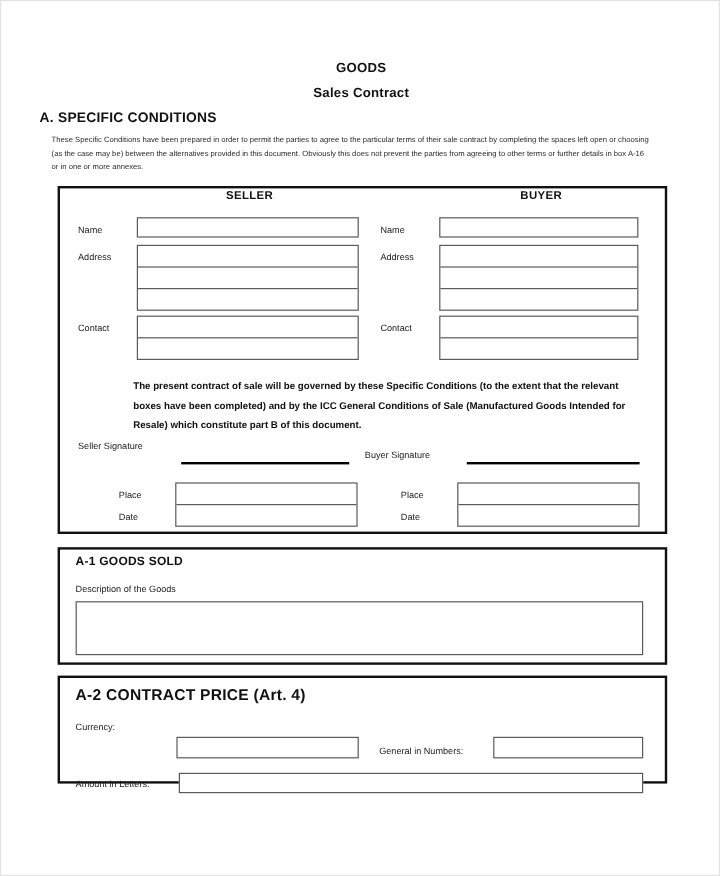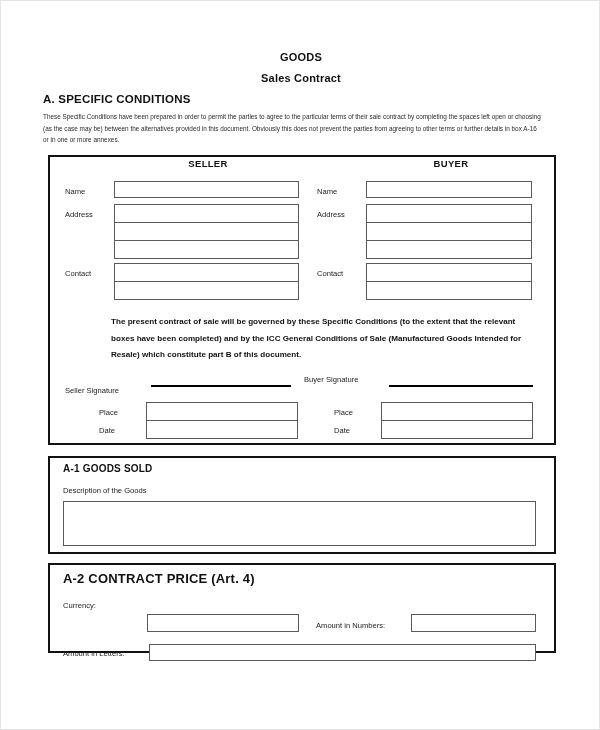--- a/index.html
+++ b/index.html
@@ -34,21 +34,21 @@
     font-weight: bold;
     font-size: 11px;
     letter-spacing: 0.2px;
     color: #111;
   }
   #title-goods { top: 50px; }
   #title-sales { top: 71px; }
 
   .section-head {
     position: absolute;
-    left: 42px;
+    left: 32px;
     font-weight: bold;
     font-size: 11.5px;
     color: #111;
     letter-spacing: 0.2px;
   }
 
   .intro {
     position: absolute;
     left: 42px;
     top: 110px;
@@ -192,21 +192,21 @@
   </div>
 
   <div class="fld-label" style="left:316px; top:268px;">Contact</div>
   <div class="fld-stack" style="left:365px; top:262px; width:166px; height:37px;">
     <div class="row-div"></div>
     <div class="row-div"></div>
   </div>
 
   <div class="govern">The present contract of sale will be governed by these Specific Conditions (to the extent that the relevant boxes have been completed) and by the ICC General Conditions of Sale (Manufactured Goods Intended for Resale) which constitute part B of this document.</div>
 
-  <div class="fld-label" style="left:64px; top:385px;">Seller Signature</div>
+  <div class="fld-label" style="left:64px; top:366px;">Seller Signature</div>
   <div class="sig-line" style="left:150px; top:384px; width:140px;"></div>
 
   <div class="fld-label" style="left:303px; top:374px;">Buyer Signature</div>
   <div class="sig-line" style="left:388px; top:384px; width:144px;"></div>
 
   <div class="fld-label" style="left:98px; top:407px;">Place</div>
   <div class="fld-label" style="left:98px; top:425px;">Date</div>
   <div class="fld-stack" style="left:145px; top:401px; width:152px; height:37px;">
     <div class="row-div"></div>
     <div class="row-div"></div>
@@ -223,19 +223,19 @@
   <div class="section-head" style="left:62px; top:462px; font-size:10px;">A-1  GOODS SOLD</div>
   <div id="goods-desc-label">Description of the Goods</div>
   <div id="goods-textarea"></div>
 
   <div class="panel" id="panel-price"></div>
   <div class="section-head" style="left:62px; top:570px; font-size:13px;">A-2  CONTRACT PRICE  (Art. 4)</div>
 
   <div class="fld-label" style="left:62px; top:600px;text-align:center;">Currency:</div>
   <div class="fld-box" style="left:146px; top:613px; width:152px; height:18px;"></div>
 
-  <div class="fld-label" style="left:315px; top:620px;">Amount in Numbers:</div>
+  <div class="fld-label" style="left:315px; top:620px;">General in Numbers:</div>
   <div class="fld-box" style="left:410px; top:613px; width:125px; height:18px;"></div>
 
   <div class="fld-label" style="left:62px; top:648px;">Amount in Letters:</div>
   <div id="price-letters-box"></div>
 
 </div>
 
 </body></html>

